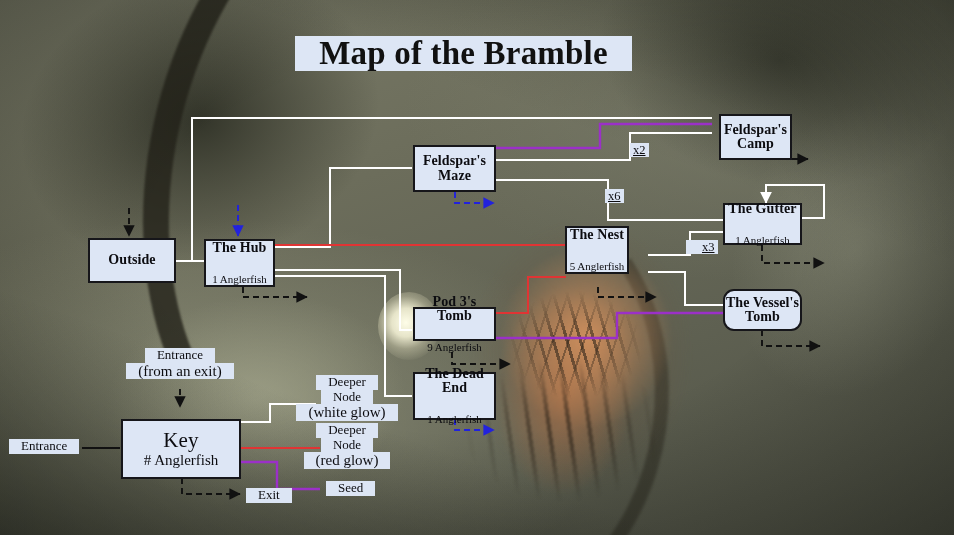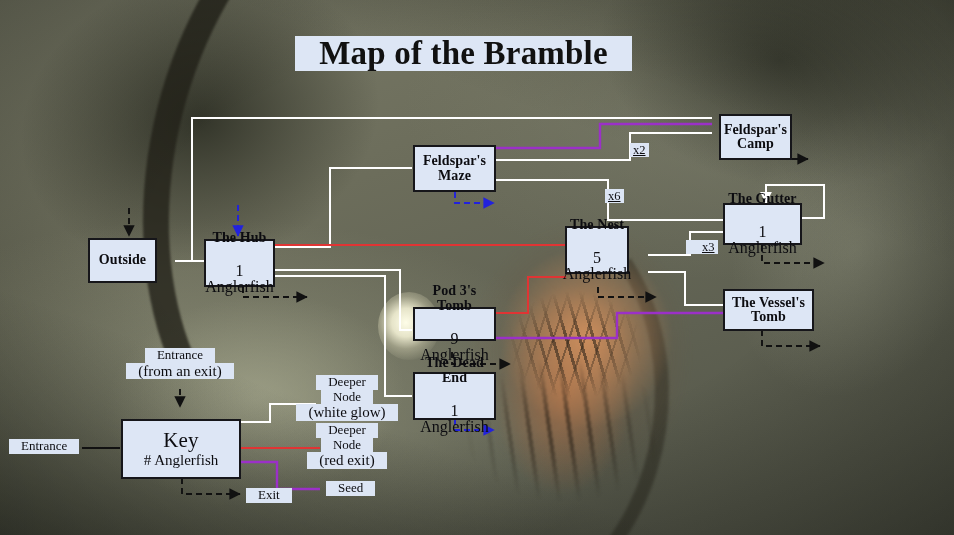--- a/index.html
+++ b/index.html
@@ -113,21 +113,21 @@
     position:absolute;
     background:#dde6f5;
     border:2px solid #16161a;
     box-sizing:border-box;
     display:flex;flex-direction:column;align-items:center;justify-content:center;
     text-align:center;
     color:#0c0c10;
     line-height:1.02;
   }
   .node .nm{font-weight:bold;font-size:14px;letter-spacing:.1px;}
-  .node .sub{font-size:16px;margin-top:18px;font-weight:normal;}
+  .node .sub{font-size:11px;margin-top:18px;font-weight:normal;}
   .node.key .nm{font-size:21px;font-weight:normal;}
   .node.key .sub{font-size:15px;margin-top:2px;text-align:center;}
   
   .lbl{
     position:absolute;
     background:#dce5f4;
     color:#0c0c10;
     padding:0 12px;
     font-size:13px;
     white-space:nowrap;
@@ -242,21 +242,21 @@
       <path d="M180,407 L180,389" stroke="#111" stroke-width="1.9" fill="none" stroke-dasharray="6,4" marker-end="url(#arrow-black)" transform="translate(0,0) rotate(180 180 398)"></path>
       <path d="M240,422 L270,422 L270,404 L316,404" stroke="#ffffff" stroke-width="2" fill="none"></path>
       <path d="M240,448 L320,448" stroke="#e03434" stroke-width="2" fill="none"></path>
       <path d="M240,462 L277,462 L277,489 L320,489" stroke="#9b30c8" stroke-width="2.4" fill="none"></path>
       <path d="M182,478 L182,494 L240,494" stroke="#111" stroke-width="1.9" fill="none" stroke-dasharray="6,4" marker-end="url(#arrow-black)"></path>
     </g>
   </svg>
 
   <div id="title">Map of the Bramble</div>
 
-  <div class="node" style="left:88px;top:238px;width:69px;height:45px;">
+  <div class="node" style="left:88px;top:238px;width:88px;height:45px;">
     <div class="nm">Outside</div>
   </div>
 
   <div class="node" style="left:204px;top:239px;width:71px;height:48px;">
     <div class="nm">The Hub</div>
     <div class="sub">1 Anglerfish</div>
   </div>
 
   <div class="node" style="left:413px;top:145px;width:83px;height:47px;">
     <div class="nm">Feldspar's Maze</div>
@@ -269,21 +269,21 @@
   <div class="node" style="left:723px;top:203px;width:79px;height:42px;">
     <div class="nm">The Gutter</div>
     <div class="sub">1 Anglerfish</div>
   </div>
 
   <div class="node" style="left:565px;top:226px;width:64px;height:48px;">
     <div class="nm">The Nest</div>
     <div class="sub">5 Anglerfish</div>
   </div>
 
-  <div class="node" style="left:723px;top:289px;width:91px;height:42px;">
+  <div class="node" style="left:723px;top:289px;width:79px;height:42px;border-radius:11px;">
     <div class="nm">The Vessel's Tomb</div>
   </div>
 
   <div class="node" style="left:413px;top:307px;width:83px;height:34px;">
     <div class="nm">Pod 3's Tomb</div>
     <div class="sub">9 Anglerfish</div>
   </div>
 
   <div class="node" style="left:413px;top:372px;width:83px;height:48px;">
     <div class="nm">The Dead End</div>
@@ -308,20 +308,20 @@
 
   <div class="lbl-stack" style="left:316px;top:375px;width:62px;">
     <span class="lbl">Deeper</span>
     <span class="lbl">Node</span>
     <span class="lbl small">(white glow)</span>
   </div>
 
   <div class="lbl-stack" style="left:316px;top:423px;width:62px;">
     <span class="lbl">Deeper</span>
     <span class="lbl">Node</span>
-    <span class="lbl small">(red exit)</span>
+    <span class="lbl small">(red glow)</span>
   </div>
 
   <div class="lbl" style="left:326px;top:481px;">Seed</div>
 
   <div class="lbl" style="left:246px;top:488px;">Exit</div>
 
 </div>
 
 </body></html>

